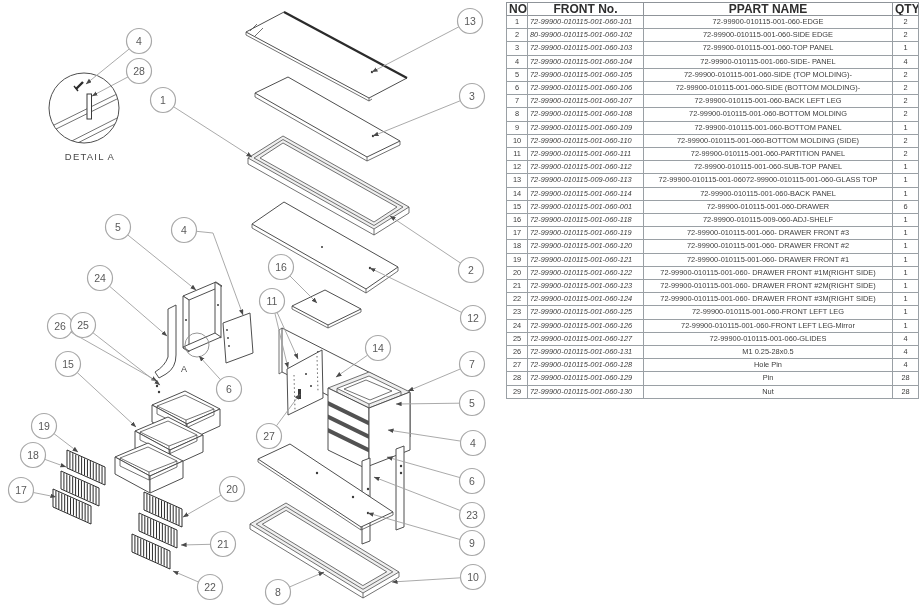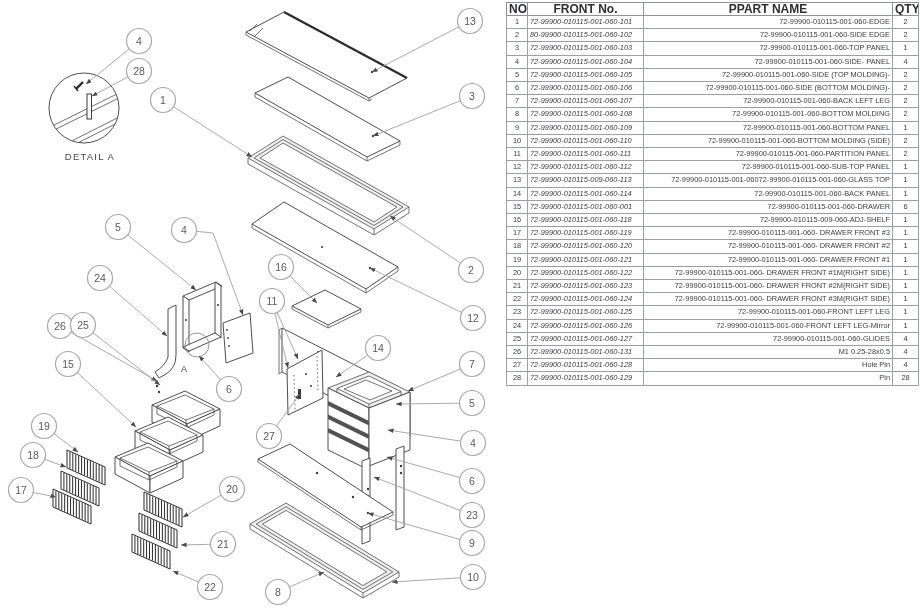--- a/index.html
+++ b/index.html
@@ -21,21 +21,21 @@
   .marker-a{fill:#474747;font-size:9px;font-family:"Liberation Sans","DejaVu Sans",sans-serif;}
   
   .parts-table-wrap{position:absolute;left:506px;top:2px;}
   table.parts{border-collapse:collapse;table-layout:fixed;width:412px;}
   table.parts th{border:1px solid #8f9499;font-size:12px;font-weight:bold;color:#2e2e2e;
                  height:12px;line-height:12px;padding:0 2px;text-align:center;overflow:hidden;white-space:nowrap;}
   table.parts td{border:1px solid #9aa0a5;font-size:7.4px;color:#3c3c3c;height:12.2px;line-height:12.2px;
                  padding:0 2px;overflow:hidden;white-space:nowrap;}
   td.c-no{text-align:center;}
   td.c-part{text-align:left;font-style:italic;}
-  td.c-name{text-align:right;}
+  td.c-name{text-align:center;}
   td.c-qty{text-align:center;}
 </style>
 </head>
 <body>
 
 <div id="stage">
 
   <svg id="diagram" width="505" height="614" viewBox="0 0 505 614" xmlns="http://www.w3.org/2000/svg">
     <defs>
       <marker id="arrw" markerWidth="7" markerHeight="6" refX="6.2" refY="2.5" orient="auto">
@@ -612,16 +612,22 @@
             <td class="c-part">72-99900-010115-001-060-128</td>
             <td class="c-name">Hole Pin</td>
             <td class="c-qty">4</td>
           </tr>
           <tr>
             <td class="c-no">28</td>
             <td class="c-part">72-99900-010115-001-060-129</td>
             <td class="c-name">Pin</td>
             <td class="c-qty">28</td>
           </tr>
+          <tr>
+            <td class="c-no">29</td>
+            <td class="c-part">72-99900-010115-001-060-130</td>
+            <td class="c-name">Nut</td>
+            <td class="c-qty">28</td>
+          </tr>
         </tbody>
     </table>
   </div>
 </div>
 
 </body></html>

